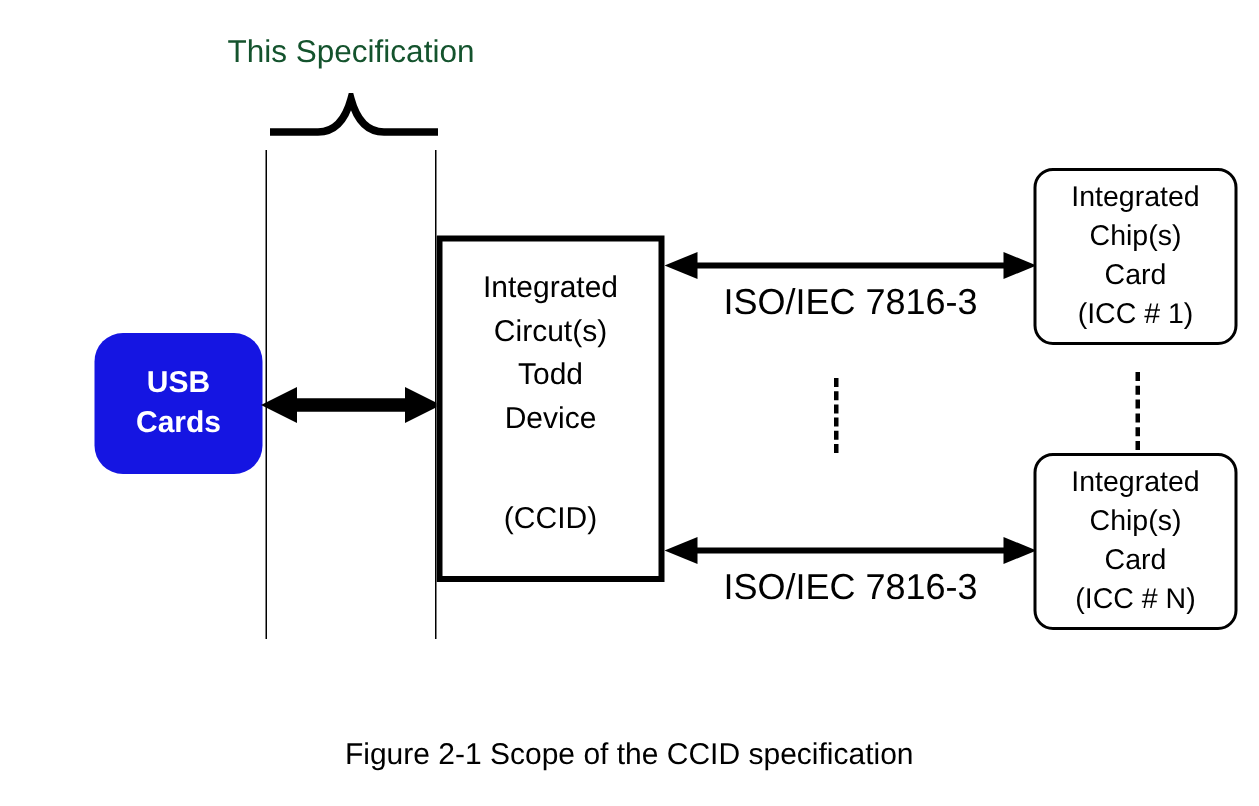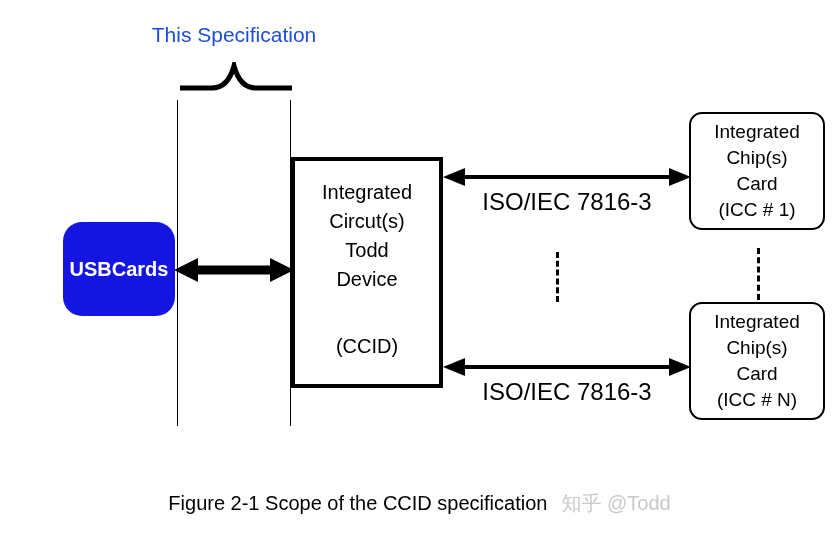--- a/index.html
+++ b/index.html
@@ -23,21 +23,21 @@
   .abs { position: absolute; }
 
   
   #spec-title {
     left: 134px;
     top: 22px;
     width: 200px;
     text-align: center;
     font-size: 21px;
     line-height: 26px;
-    color: #1d4ed8;
+    color: #14532d;
     white-space: nowrap;
   }
 
   
   .scope-rule {
     top: 100px;
     width: 1px;
     height: 326px;
     background: #000000;
   }
@@ -58,21 +58,21 @@
     top: 222px;
     width: 112px;
     height: 94px;
     background: #1515e2;
     border-radius: 19px;
     color: #ffffff;
     font-weight: bold;
     font-size: 20px;
     line-height: 27px;
     display: flex;
-    flex-direction: row;
+    flex-direction: column;
     align-items: center;
     justify-content: center;
     text-align: left;
   }
 
   
   #usb-arrow {
     left: 172px;
     top: 255px;
     width: 124px;
@@ -233,17 +233,16 @@
   <div class="abs icc-box" id="icc-box-n">
     <div class="line">Integrated</div>
     <div class="line">Chip(s)</div>
     <div class="line">Card</div>
     <div class="line">(ICC # N)</div>
   </div>
 
   <div class="abs" id="figure-caption">
     <span id="caption-row">
       <span>Figure 2-1 Scope of the CCID specification</span>
-      <span id="watermark">知乎 @Todd</span>
     </span>
   </div>
 
 </div>
 
 </body></html>

